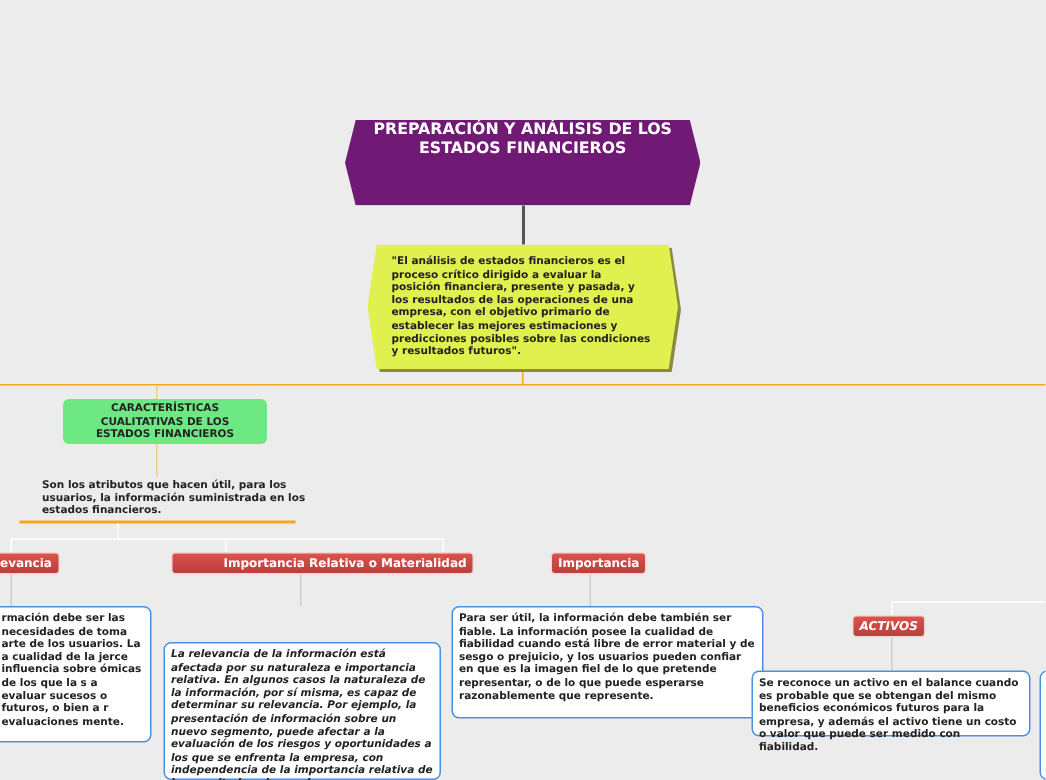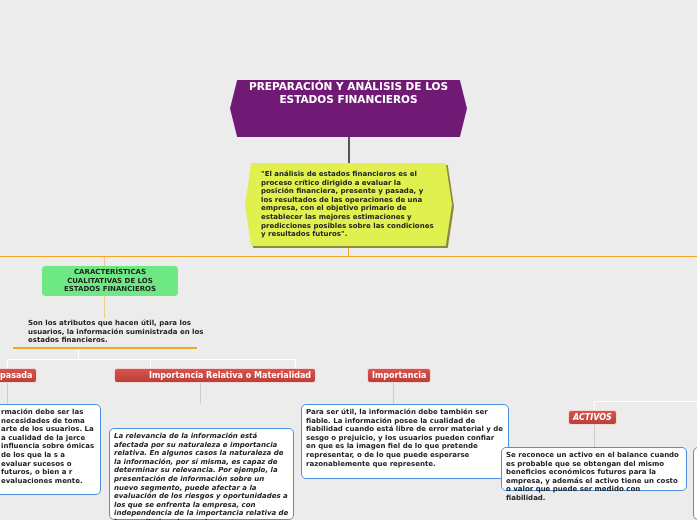--- a/index.html
+++ b/index.html
@@ -78,21 +78,21 @@
 
 <div class="abs green">
   <span style="width:100px;">CARACTERÍSTICAS CUALITATIVAS DE LOS ESTADOS FINANCIEROS</span>
 </div>
 
 <div class="abs desc" style="left:18px;top:319px;width:180px;margin-left:10px;">
   <span>Son los atributos que hacen útil, para los usuarios, la información suministrada en los estados financieros.</span>
 </div>
 
 <div class="red-tag" style="left:-4px;top:369px;">
-  <span>pasada</span>
+  <span>evancia</span>
 </div>
 <div class="box" style="left:-20px;top:404px;width:121px;height:91px;padding-left:20px;">
   <span>rmación debe ser las necesidades de toma arte de los usuarios. La a cualidad de la jerce influencia sobre ómicas de los que la s a evaluar sucesos o futuros, o bien a r evaluaciones mente.</span>
 </div>
 
 <div class="red-tag" style="left:115px;top:369px;padding-left:34px;">
   <span>Importancia Relativa o Materialidad</span>
 </div>
 <div class="box" style="left:109px;top:428px;width:185px;height:92px;font-style:italic;">
   <span>La relevancia de la información está afectada por su naturaleza e importancia relativa. En algunos casos la naturaleza de la información, por sí misma, es capaz de determinar su relevancia. Por ejemplo, la presentación de información sobre un nuevo segmento, puede afectar a la evaluación de los riesgos y oportunidades a los que se enfrenta la empresa, con independencia de la importancia relativa de los resultados alcanzados por ese nuevo segmento en el periodo contable.</span>

